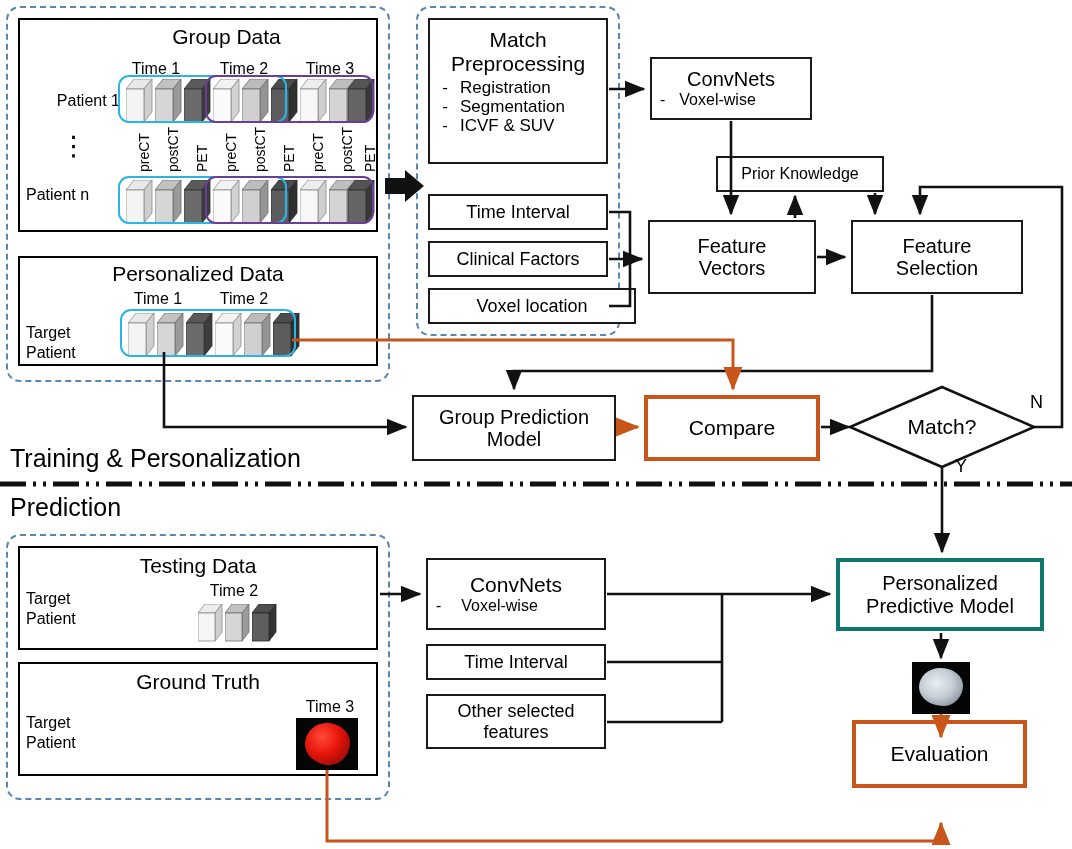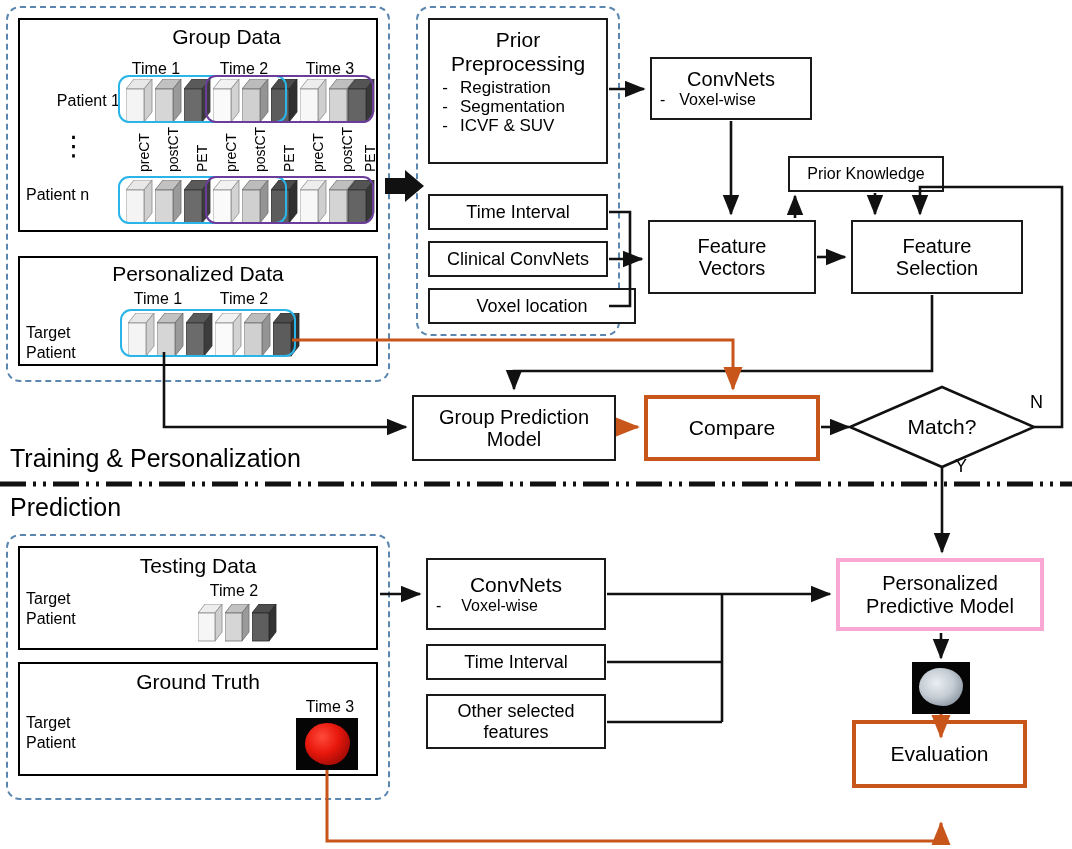--- a/index.html
+++ b/index.html
@@ -20,21 +20,21 @@
   }
   
   .box{
     border:2.2px solid #1a1a1a;
     background:#fff;
     display:flex;align-items:center;justify-content:center;
     text-align:center;
     line-height:1.12;
   }
   .box.orange{border:4px solid #c8551a;}
-  .box.green{border:4px solid #f9a8d4;}
+  .box.green{border:4px solid #0f766e;}
 
   .title{
     text-align:center;font-size:21px;
   }
   .lbl{font-size:16px;line-height:1.15;}
 
   
   .vlabel{
     font-size:14px;
     transform:rotate(-90deg);
@@ -279,21 +279,21 @@
         <polygon points="0,10 8,0 26,0 18,10" fill="#4c4c4c" stroke="#2a2a2a" stroke-width="0.8"></polygon>
         <polygon points="18,10 26,0 26,33 18,43" fill="#303030" stroke="#2a2a2a" stroke-width="0.8"></polygon>
         <rect x="0" y="10" width="18" height="33" fill="#5c5c5c" stroke="#2a2a2a" stroke-width="0.8"></rect>
       </svg>
   </div>
   <div class="sel cyan" style="left:120px;top:309px;width:172px;height:44px;"></div>
 
   <div class="abs dashgroup" style="left:416px;top:6px;width:204px;height:330px;"></div>
 
   <div class="abs box" style="left:428px;top:18px;width:180px;height:146px;flex-direction:column;justify-content:flex-start;padding-top:8px;">
-    <div style="font-size:21px;">Prior</div>
+    <div style="font-size:21px;">Match</div>
     <div style="font-size:21px;text-align:right;">Preprocessing</div>
     <div style="align-self:stretch;padding-left:10px;margin-top:3px;">
       <div class="bullet-row">
         <span class="bullet-dash">-</span>
         <span>Registration</span>
       </div>
       <div class="bullet-row">
         <span class="bullet-dash">-</span>
         <span>Segmentation</span>
       </div>
@@ -301,35 +301,35 @@
         <span class="bullet-dash">-</span>
         <span>ICVF &amp; SUV</span>
       </div>
     </div>
   </div>
 
   <div class="abs box" style="left:428px;top:194px;width:180px;height:36px;">
     <span style="font-size:18px;">Time Interval</span>
   </div>
   <div class="abs box" style="left:428px;top:241px;width:180px;height:36px;">
-    <span style="font-size:18px;">Clinical ConvNets</span>
+    <span style="font-size:18px;">Clinical Factors</span>
   </div>
   <div class="abs box" style="left:428px;top:288px;width:208px;height:36px;">
     <span style="font-size:18px;">Voxel location</span>
   </div>
 
   <div class="abs box" style="left:650px;top:57px;width:162px;height:63px;flex-direction:column;justify-content:center;">
     <div style="font-size:20px;">ConvNets</div>
     <div style="align-self:stretch;display:flex;gap:14px;padding-left:8px;">
       <span style="font-size:16px;">-</span>
       <span style="font-size:16px;">Voxel-wise</span>
     </div>
   </div>
 
-  <div class="abs box" style="left:788px;top:156px;width:156px;height:36px;">
+  <div class="abs box" style="left:716px;top:156px;width:168px;height:36px;">
     <span style="font-size:16px;">Prior Knowledge</span>
   </div>
 
   <div class="abs box" style="left:648px;top:220px;width:168px;height:74px;flex-direction:column;">
     <div style="font-size:20px;">Feature</div>
     <div style="font-size:20px;">Vectors</div>
   </div>
 
   <div class="abs box" style="left:851px;top:220px;width:172px;height:74px;flex-direction:column;">
     <div style="font-size:20px;">Feature</div>

